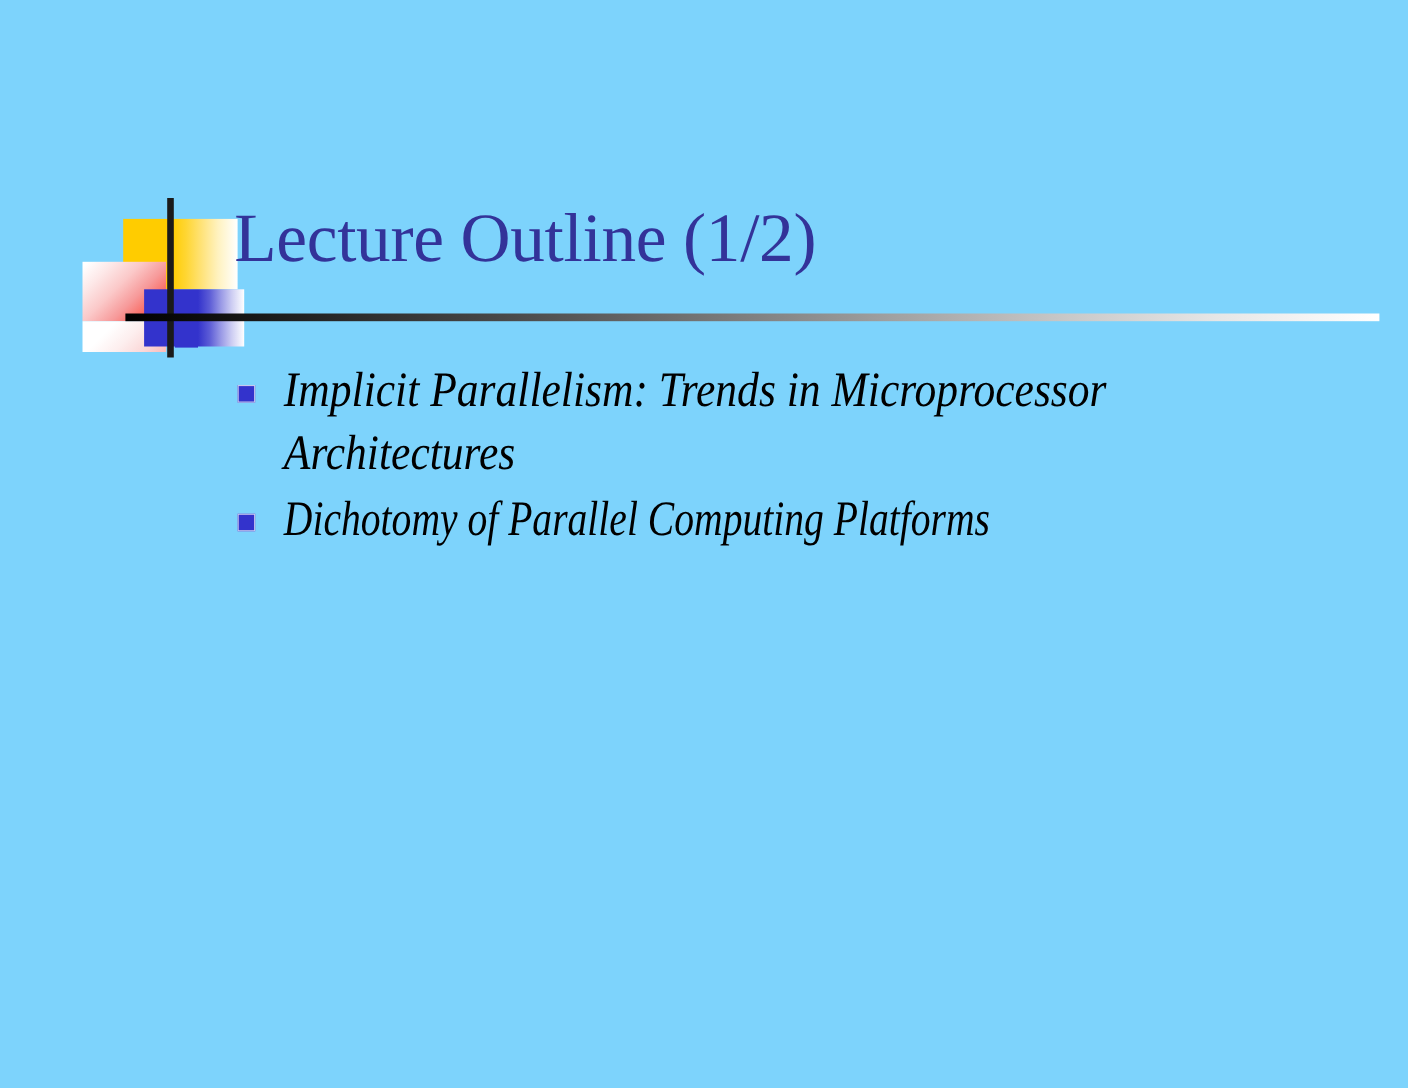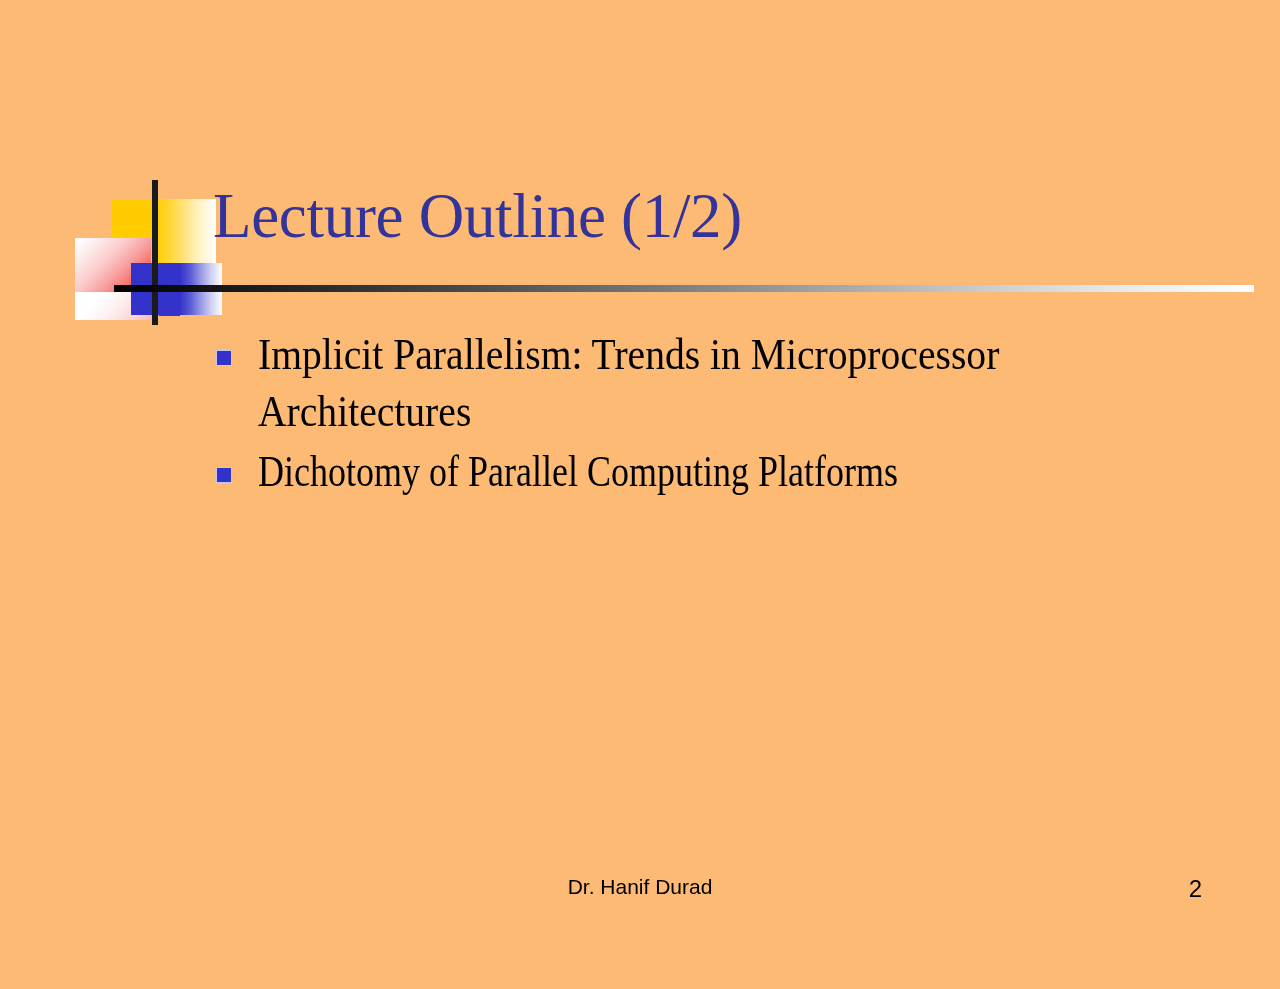--- a/index.html
+++ b/index.html
@@ -11,21 +11,21 @@
     width: 1280px;
     height: 989px;
     overflow: hidden;
     font-family: "Liberation Serif", serif;
   }
 
   .slide {
     position: relative;
     width: 1280px;
     height: 989px;
-    background: #fdba74;
+    background: #7dd3fc;
   }
 
   
   .header-ornament {
     position: absolute;
     left: 0;
     top: 0;
     width: 1280px;
     height: 340px;
     pointer-events: none;
@@ -130,20 +130,21 @@
   .body-list {
     position: absolute;
     left: 216px;
     top: 326px;
     width: 1010px;
   }
   .bullet-row {
     display: flex;
     align-items: flex-start;
     margin-bottom: 4px;
+    font-style: italic;
   }
   .bullet-marker {
     flex: 0 0 auto;
     width: 14px;
     height: 14px;
     background: #3333cc;
     border: 1px solid #c7c7ee;
     margin-top: 24px;
     margin-right: 26px;
   }
@@ -217,18 +218,14 @@
 
 
     <div class="bullet-row compact">
       <span class="bullet-marker"></span>
       <span class="bullet-text">Dichotomy of Parallel Computing Platforms</span>
     </div>
 
 
   </div>
 
-  <div class="footer">
-    <div class="footer-author">Dr. Hanif Durad</div>
-    <div class="footer-pagenum">2</div>
-  </div>
 
 </div>
 
 </body></html>

